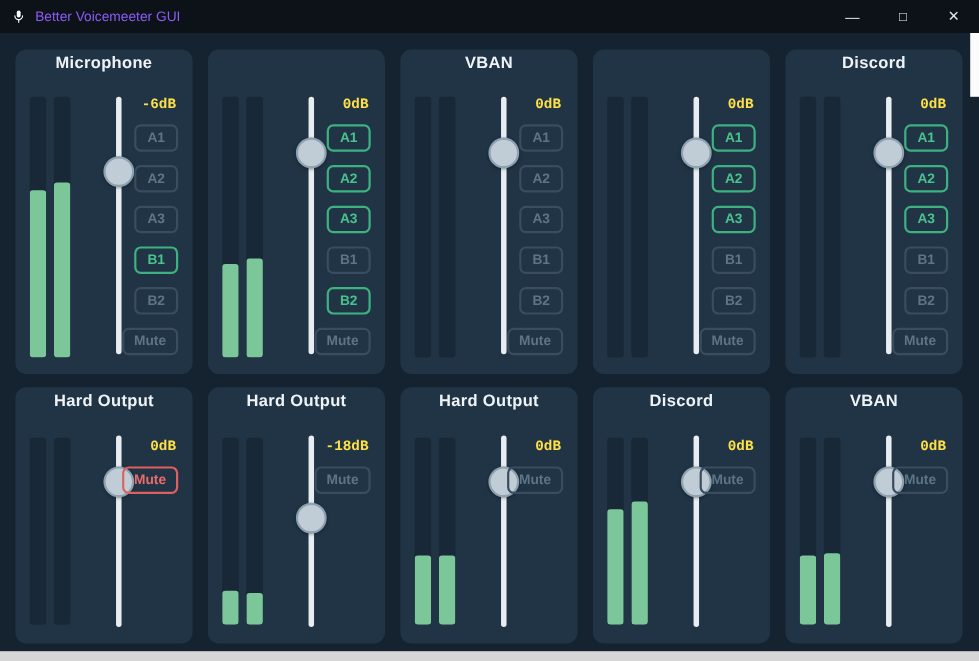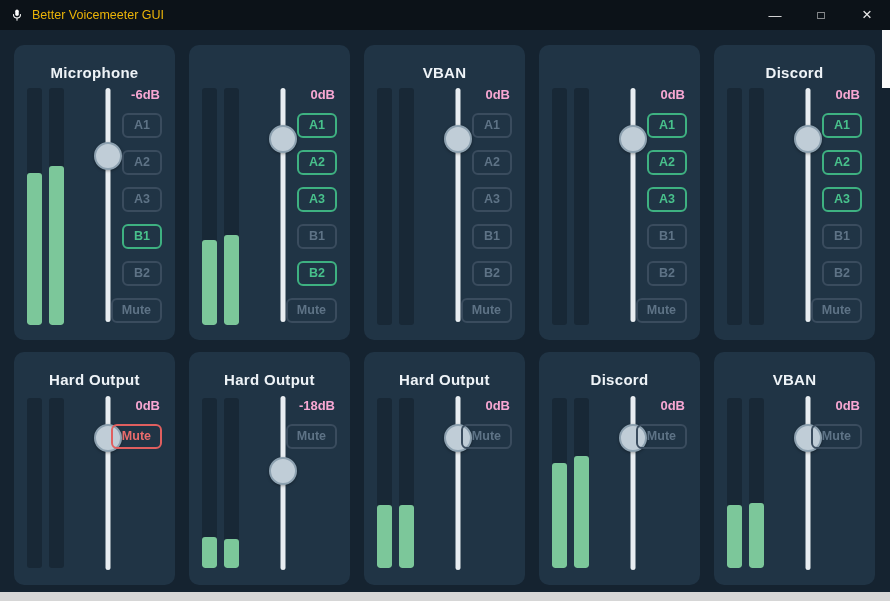--- a/index.html
+++ b/index.html
@@ -13,21 +13,21 @@
   }
 
   
   .titlebar {
     position: absolute; top: 0; left: 0; right: 0; height: 30px;
     background: #0c1218;
     display: flex; align-items: center;
     padding-left: 10px; box-sizing: border-box;
   }
   .app-icon { display: flex; align-items: center; margin-right: 8px; }
-  .titlebar-title { font-size: 12.5px; color: #eab308; }
+  .titlebar-title { font-size: 12.5px; color: #8b5cf6; }
   .win-controls { margin-left: auto; display: flex; height: 100%; }
   .win-btn {
     width: 46px; height: 100%;
     display: flex; align-items: center; justify-content: center;
     background: transparent; border: none; color: #e9e9e9;
     font-family: inherit; font-size: 13px; padding: 0;
   }
   .win-btn.maximize { font-size: 12px; }
   .win-btn.close { font-size: 17px; }
 
@@ -42,21 +42,21 @@
   .strip {
     width: 161px;
     background: #203445;
     border-radius: 10px;
     position: relative;
   }
   .strip.row1 { height: 295px; }
   .strip.row2 { height: 233px; }
 
   .strip-title {
-    text-align: center; padding-top: 19px;
+    text-align: center; padding-top: 4px;
     font-size: 15px; font-weight: 700; letter-spacing: 0.3px;
     color: #eef3f7;
   }
 
   
   .meters { position: absolute; left: 13px; display: flex; gap: 7px; }
   .row1 .meters { top: 43px; height: 237px; }
   .row2 .meters { top: 46px; height: 170px; }
   .meter {
     width: 15px; height: 100%;
@@ -86,22 +86,22 @@
   }
 
   
   .controls {
     position: absolute; right: 13px;
     display: flex; flex-direction: column; align-items: flex-end;
   }
   .row1 .controls { top: 42px; }
   .row2 .controls { top: 46px; }
   .db-label {
-    font-size: 13px; font-weight: 700; color: #f9a8d4;
-    height: 18px; margin-bottom: 8px; margin-right: 2px;
+    font-size: 13px; font-weight: 700; color: #fde047;
+    height: 18px; margin-bottom: 8px; margin-right: 2px; font-family: Liberation Mono, monospace;
   }
   .buttons { display: flex; flex-direction: column; align-items: flex-end; gap: 12px; justify-content: space-between; }
   .chan-btn {
     font-family: inherit;
     background: transparent;
     border: 2px solid #3a4c5e; color: #5e7386;
     border-radius: 6px;
     font-size: 12.5px; font-weight: 700;
     padding: 3px 9px; line-height: 1.2;
     min-width: 40px; box-sizing: border-box;

